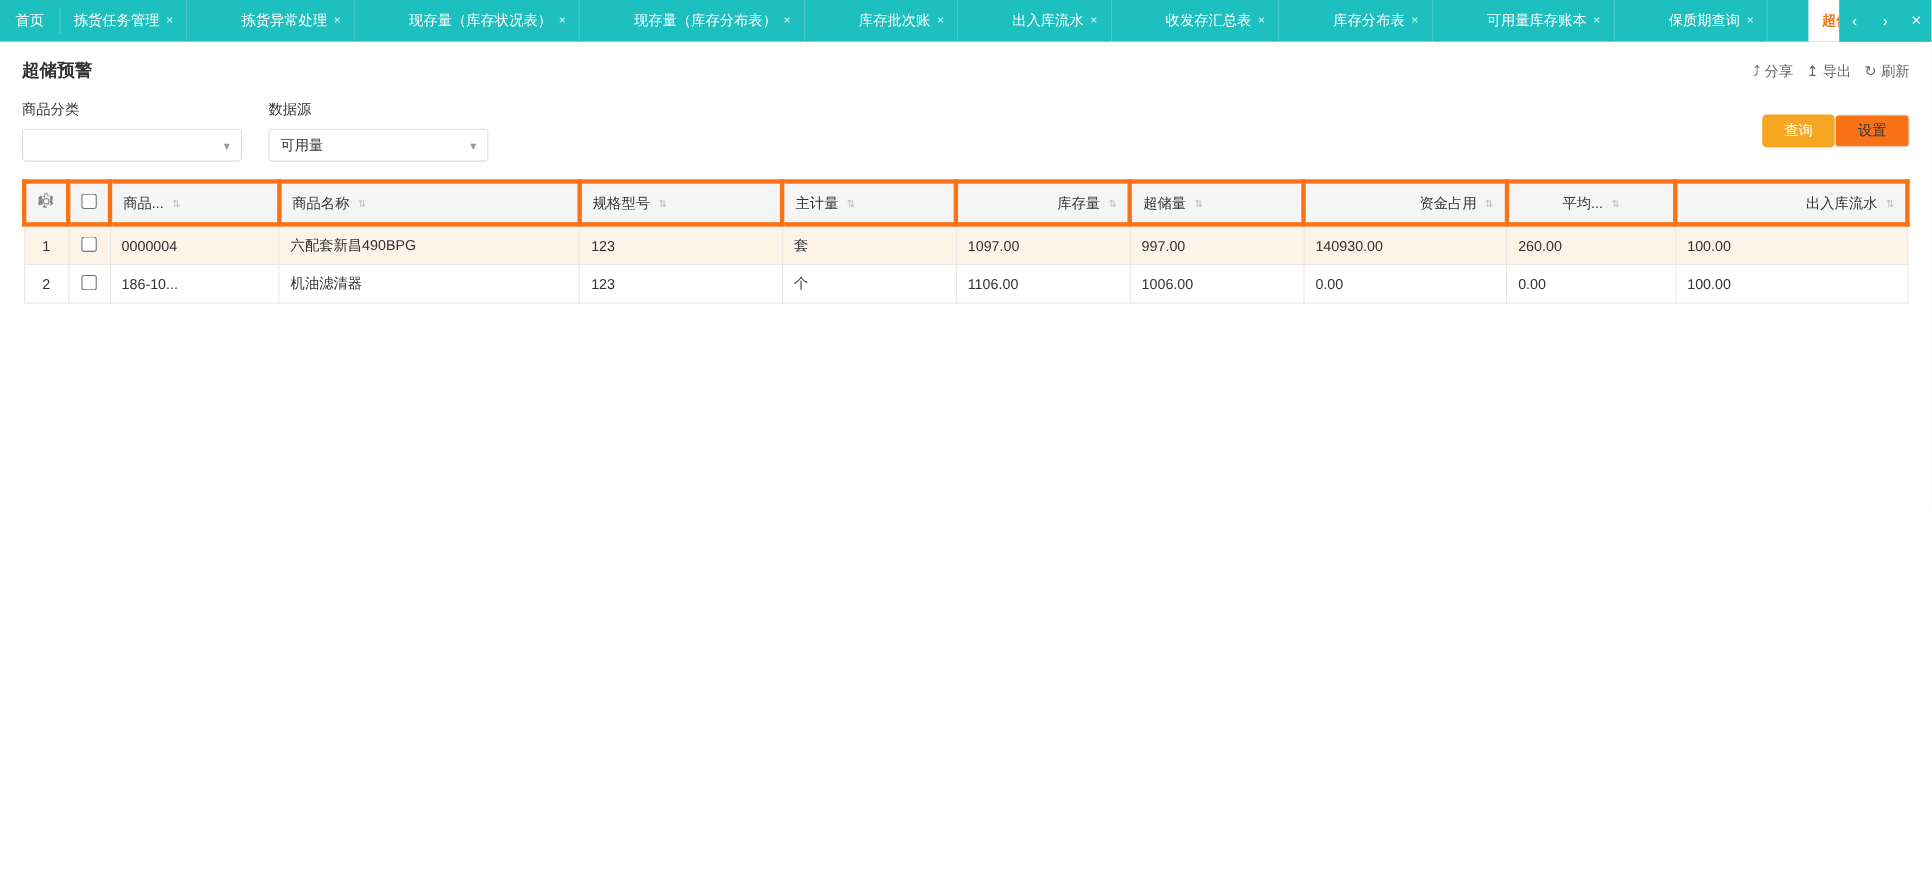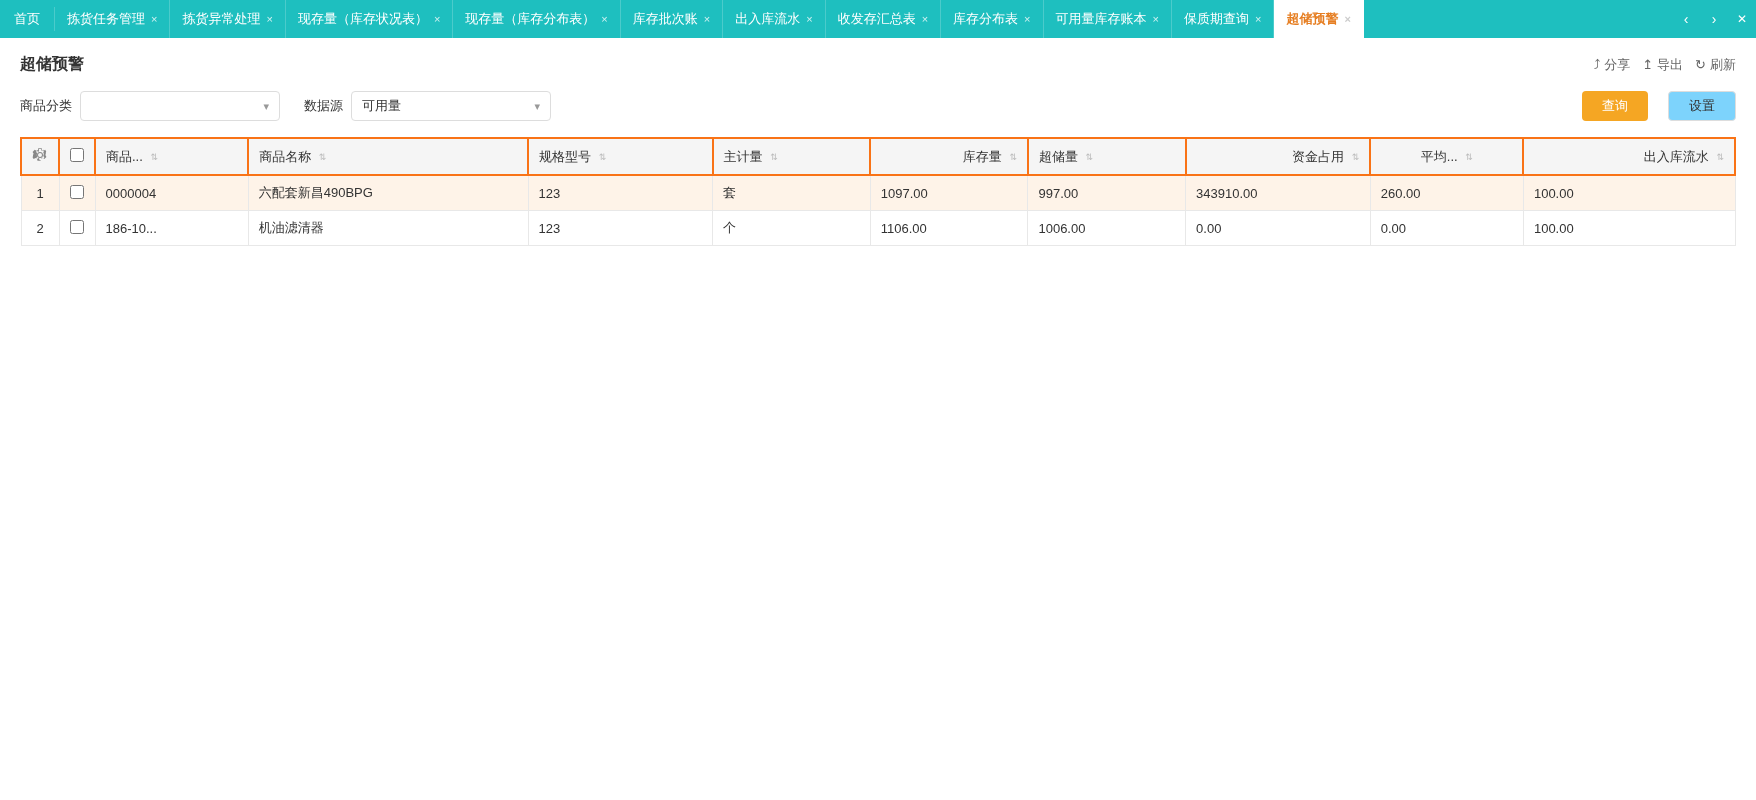--- a/index.html
+++ b/index.html
@@ -102,22 +102,23 @@
 
     
     .filter-row {
       display: flex;
       align-items: center;
       gap: 24px;
       margin-bottom: 16px;
     }
     .filter-group {
       display: flex;
-      align-items: center;
+      align-items: flex-start;
       gap: 8px;
+      flex-direction: column;
     }
     .filter-label {
       font-size: 13px;
       color: #333;
       white-space: nowrap;
     }
     .filter-select {
       display: flex;
       align-items: center;
       border: 1px solid #ddd;
@@ -134,45 +135,45 @@
       background: #f5a623;
       color: #fff;
       border: none;
       border-radius: 4px;
       padding: 6px 20px;
       font-size: 13px;
       cursor: pointer;
       font-family: inherit;
     }
     .settings-btn {
-      background: #7dd3fc;
+      background: #f97316;
       color: #333;
       border: 1px solid #ddd;
       border-radius: 4px;
       padding: 5px 20px;
       font-size: 13px;
       cursor: pointer;
       font-family: inherit;
     }
 
     .filter-actions {
       margin-left: auto;
       display: flex;
-      gap: 20px;
+      gap: 0;
     }
 
     
     .data-table {
       width: 100%;
       border-collapse: collapse;
       font-size: 13px;
     }
     .data-table th {
       background: #f5f5f5;
-      border: 2px solid #f97316;
+      border: 4px solid #f97316;
       padding: 8px 10px;
       text-align: left;
       font-weight: normal;
       color: #333;
       white-space: nowrap;
     }
     .data-table th .sort-icon {
       display: inline-flex;
       flex-direction: column;
       margin-left: 4px;
@@ -224,21 +225,21 @@
       height: 16px;
       fill: #888;
     }
   </style>
 </head>
 <body>
 
 <div class="top-nav">
   <div class="nav-home">首页</div>
 
-  <div id="nav-tabs" style="display:flex;overflow:hidden;flex:1;">
+  <div id="nav-tabs" style="display:flex;overflow:hidden;flex:1;gap:37px;">
       <div class="nav-item">
         <span>拣货任务管理</span>
         <span class="close-x">×</span>
       </div>
       <div class="nav-item">
         <span>拣货异常处理</span>
         <span class="close-x">×</span>
       </div>
       <div class="nav-item">
         <span>现存量（库存状况表）</span>
@@ -379,21 +380,21 @@
     <tbody id="table-body">
     <tr class="row-highlight">
       <td class="row-num">1</td>
       <td class="td-center"><input type="checkbox" style=""></td>
       <td>0000004</td>
       <td>六配套新昌490BPG</td>
       <td>123</td>
       <td>套</td>
       <td class="td-right">1097.00</td>
       <td class="td-right">997.00</td>
-      <td class="td-right">343910.00</td>
+      <td class="td-right">140930.00</td>
       <td class="td-right">260.00</td>
       <td class="td-right">100.00</td>
     </tr>
         <tr>
       <td class="row-num">2</td>
       <td class="td-center"><input type="checkbox" style=""></td>
       <td>186-10...</td>
       <td>机油滤清器</td>
       <td>123</td>
       <td>个</td>

